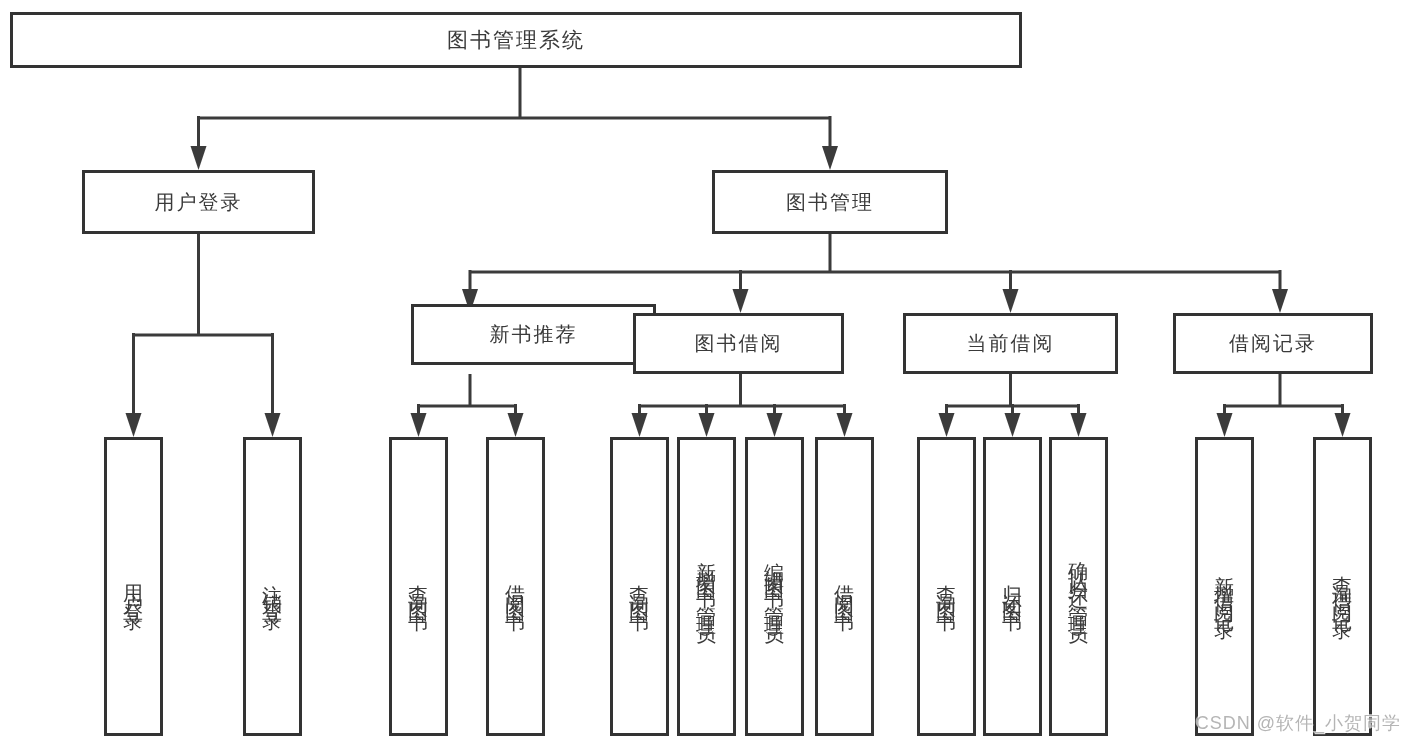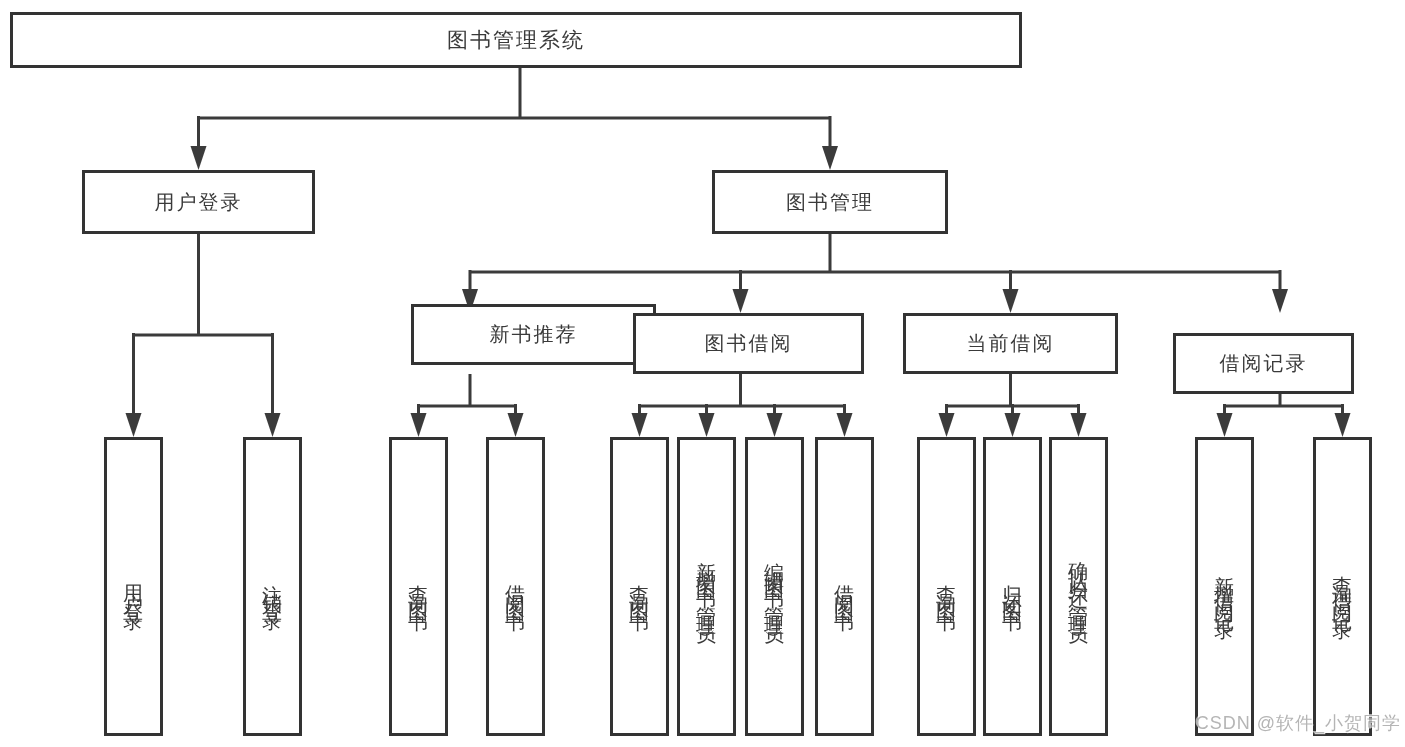--- a/index.html
+++ b/index.html
@@ -103,27 +103,27 @@
   <div class="node hbox" style="left:82px;top:170px;width:233px;height:64px;">
     <span class="lbl">用户登录</span>
   </div>
   <div class="node hbox" style="left:712px;top:170px;width:236px;height:64px;text-align:center;">
     <span class="lbl">图书管理</span>
   </div>
 
   <div class="node hbox" style="left:363px;top:304px;width:245px;height:61px;margin-left:48px;">
     <span class="lbl">新书推荐</span>
   </div>
-  <div class="node hbox" style="left:633px;top:313px;width:231px;height:61px;">
+  <div class="node hbox" style="left:633px;top:313px;width:211px;height:61px;">
     <span class="lbl">图书借阅</span>
   </div>
   <div class="node hbox" style="left:903px;top:313px;width:215px;height:61px;">
     <span class="lbl">当前借阅</span>
   </div>
-  <div class="node hbox" style="left:1173px;top:313px;width:181px;height:61px;margin-top:20px;">
+  <div class="node hbox" style="left:1173px;top:313px;width:200px;height:61px;">
     <span class="lbl">借阅记录</span>
   </div>
 
   <div class="node vbox" style="left:104px;">
     <span class="lbl">用户登录</span>
   </div>
   <div class="node vbox" style="left:243px;">
     <span class="lbl">注销登录</span>
   </div>
 

